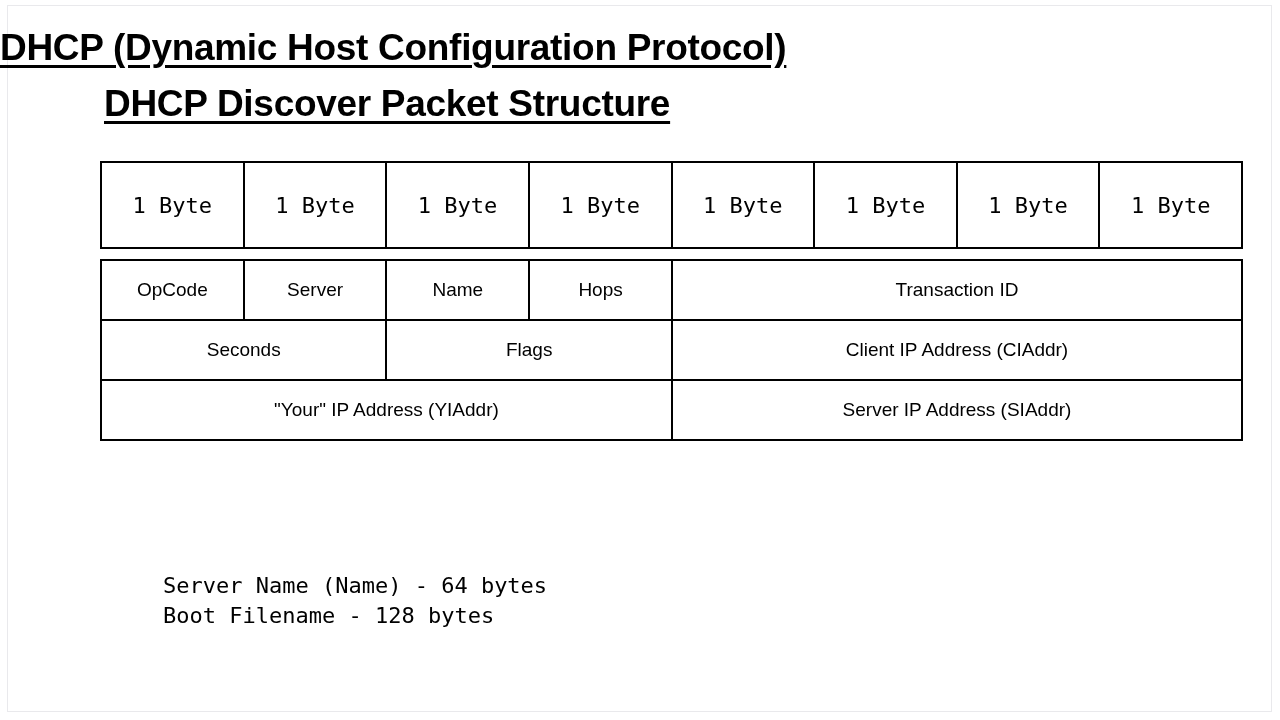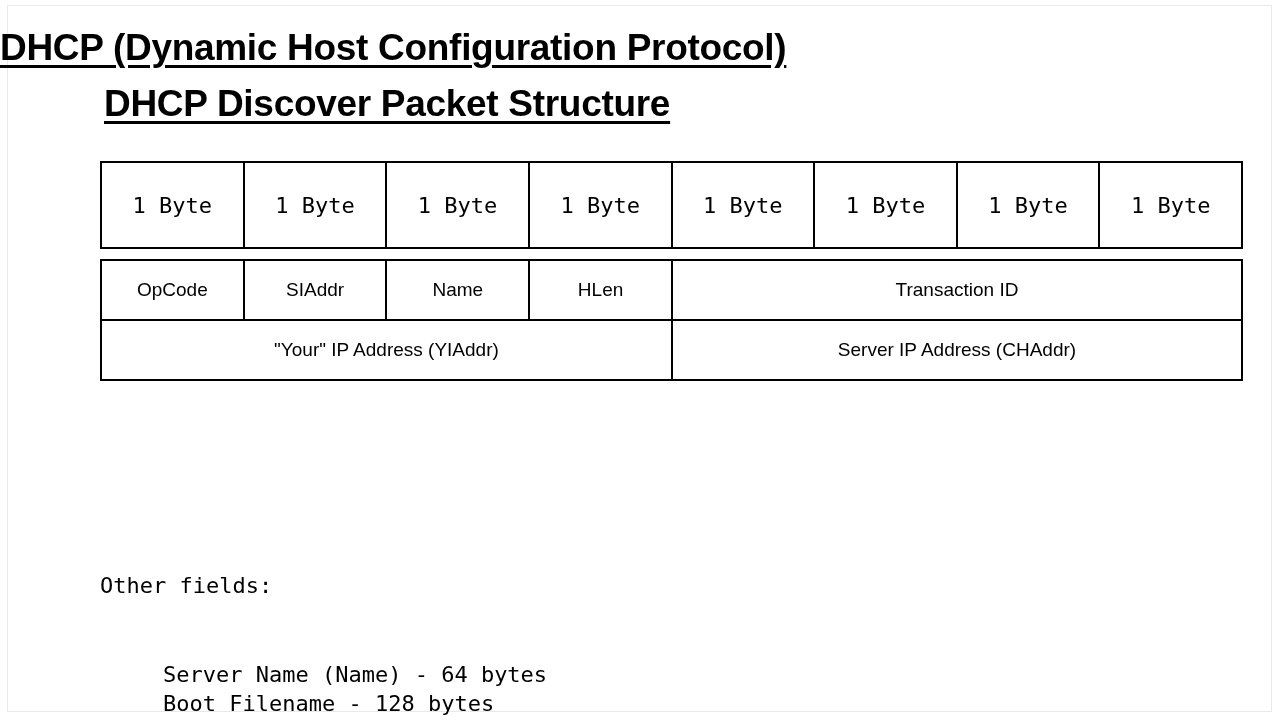--- a/index.html
+++ b/index.html
@@ -153,29 +153,33 @@
         <col style="width:12.51%">
         <col style="width:12.51%">
       <col style="width:12.49%">
         <col style="width:12.49%">
         <col style="width:12.49%">
         <col style="width:12.49%">
     </colgroup>
     <tbody id="field-rows">
         <tr>
           <td colspan="1">OpCode</td>
-          <td colspan="1">SIAddr</td>
+          <td colspan="1">Server</td>
           <td colspan="1">Name</td>
-          <td colspan="1">HLen</td>
+          <td colspan="1">Hops</td>
           <td colspan="4">Transaction ID</td>
         </tr>
         <tr>
+          <td colspan="2">Seconds</td>
+          <td colspan="2">Flags</td>
+          <td colspan="4">Client IP Address (CIAddr)</td>
+        </tr>
+        <tr>
           <td colspan="4">"Your" IP Address (YIAddr)</td>
-          <td colspan="4">Server IP Address (CHAddr)</td>
+          <td colspan="4">Server IP Address (SIAddr)</td>
         </tr>
       </tbody>
   </table>
 </div>
 
 <div class="other-fields">
-  <span class="heading">Other fields:</span>
   <span class="items" id="other-items"><span class="item">Server Name (Name) - 64 bytes</span><span class="item">Boot Filename - 128 bytes</span></span>
 </div>
 
 </body></html>

